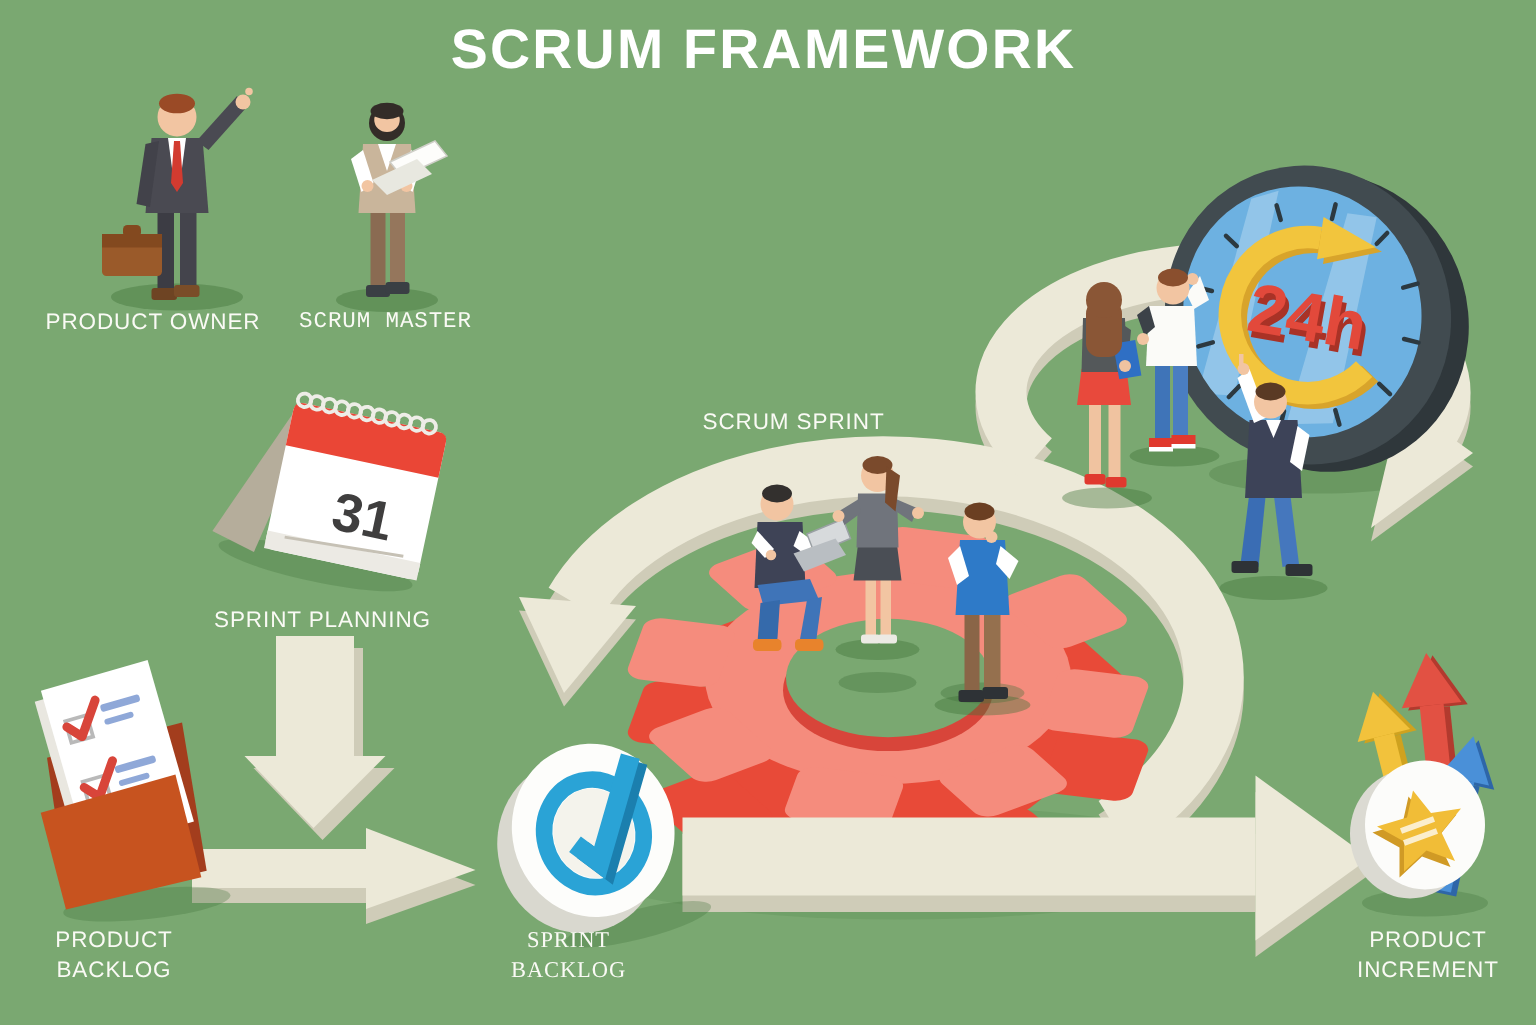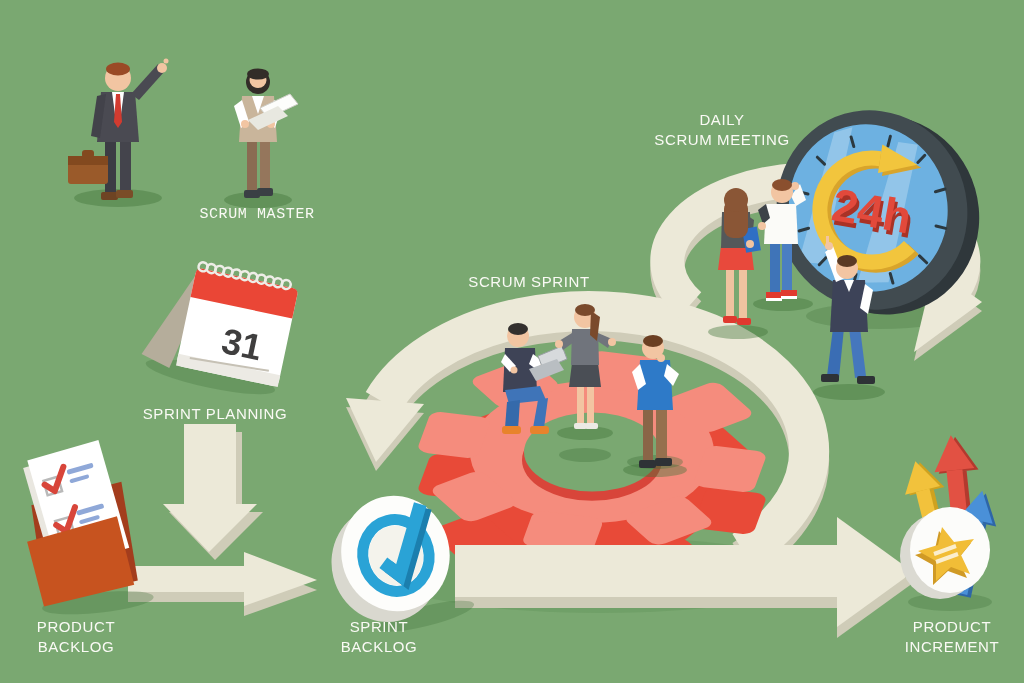--- a/index.html
+++ b/index.html
@@ -17,21 +17,21 @@
     position:absolute;transform:translateX(-50%);
     color:#fafaf5;font-size:15px;line-height:1.35;letter-spacing:.6px;
     text-align:center;white-space:pre-line;
   }
   .lbl-product-owner{left:102px;top:205px;}
   .lbl-scrum-master{left:257px;top:205px;font-family:Liberation Mono, monospace;}
   .lbl-daily{left:722px;top:110px;}
   .lbl-team-sprint{left:529px;top:272px;}
   .lbl-sprint-planning{left:215px;top:404px;text-align:center;}
   .lbl-product-backlog{left:76px;top:617px;}
-  .lbl-sprint-backlog{left:379px;top:617px;}
+  .lbl-sprint-backlog{left:379px;top:617px;font-family:Liberation Serif, serif;}
   .lbl-product-increment{left:952px;top:617px;}
 </style>
 </head>
 <body>
 
 <div class="stage">
 
 <svg width="1024" height="683" viewBox="0 0 1024 683">
 
   <ellipse cx="880" cy="316" rx="74" ry="13" fill="#3f7038" opacity=".28"></ellipse>
@@ -410,23 +410,23 @@
     <polygon points="-15,-40 15,-40 18,10 -18,10" fill="#2e7ac8"></polygon>
     <polygon points="12,-36 24,-26 18,-14 9,-24" fill="#ffffff"></polygon>
     <circle cx="6" cy="-42" r="4" fill="#f2c5a2"></circle>
     <polygon points="-15,-36 -23,-28 -17,-10 -9,-16" fill="#ffffff"></polygon>
     <circle cx="-2" cy="-52" r="11" fill="#f2c5a2"></circle>
     <ellipse cx="-2" cy="-59" rx="10" ry="6" fill="#6b3f22"></ellipse>
   </g>
 
 </svg>
 
+  <div class="title">SCRUM FRAMEWORK</div>
+  <div class="lbl lbl-product-owner">PRODUCT OWNER</div>
   <div class="lbl lbl-scrum-master">SCRUM MASTER</div>
-  <div class="lbl lbl-daily">DAILY
-SCRUM MEETING</div>
   <div class="lbl lbl-team-sprint">SCRUM SPRINT</div>
   <div class="lbl lbl-sprint-planning">SPRINT PLANNING</div>
   <div class="lbl lbl-product-backlog">PRODUCT
 BACKLOG</div>
   <div class="lbl lbl-sprint-backlog">SPRINT
 BACKLOG</div>
   <div class="lbl lbl-product-increment">PRODUCT
 INCREMENT</div>
 
 </div>

